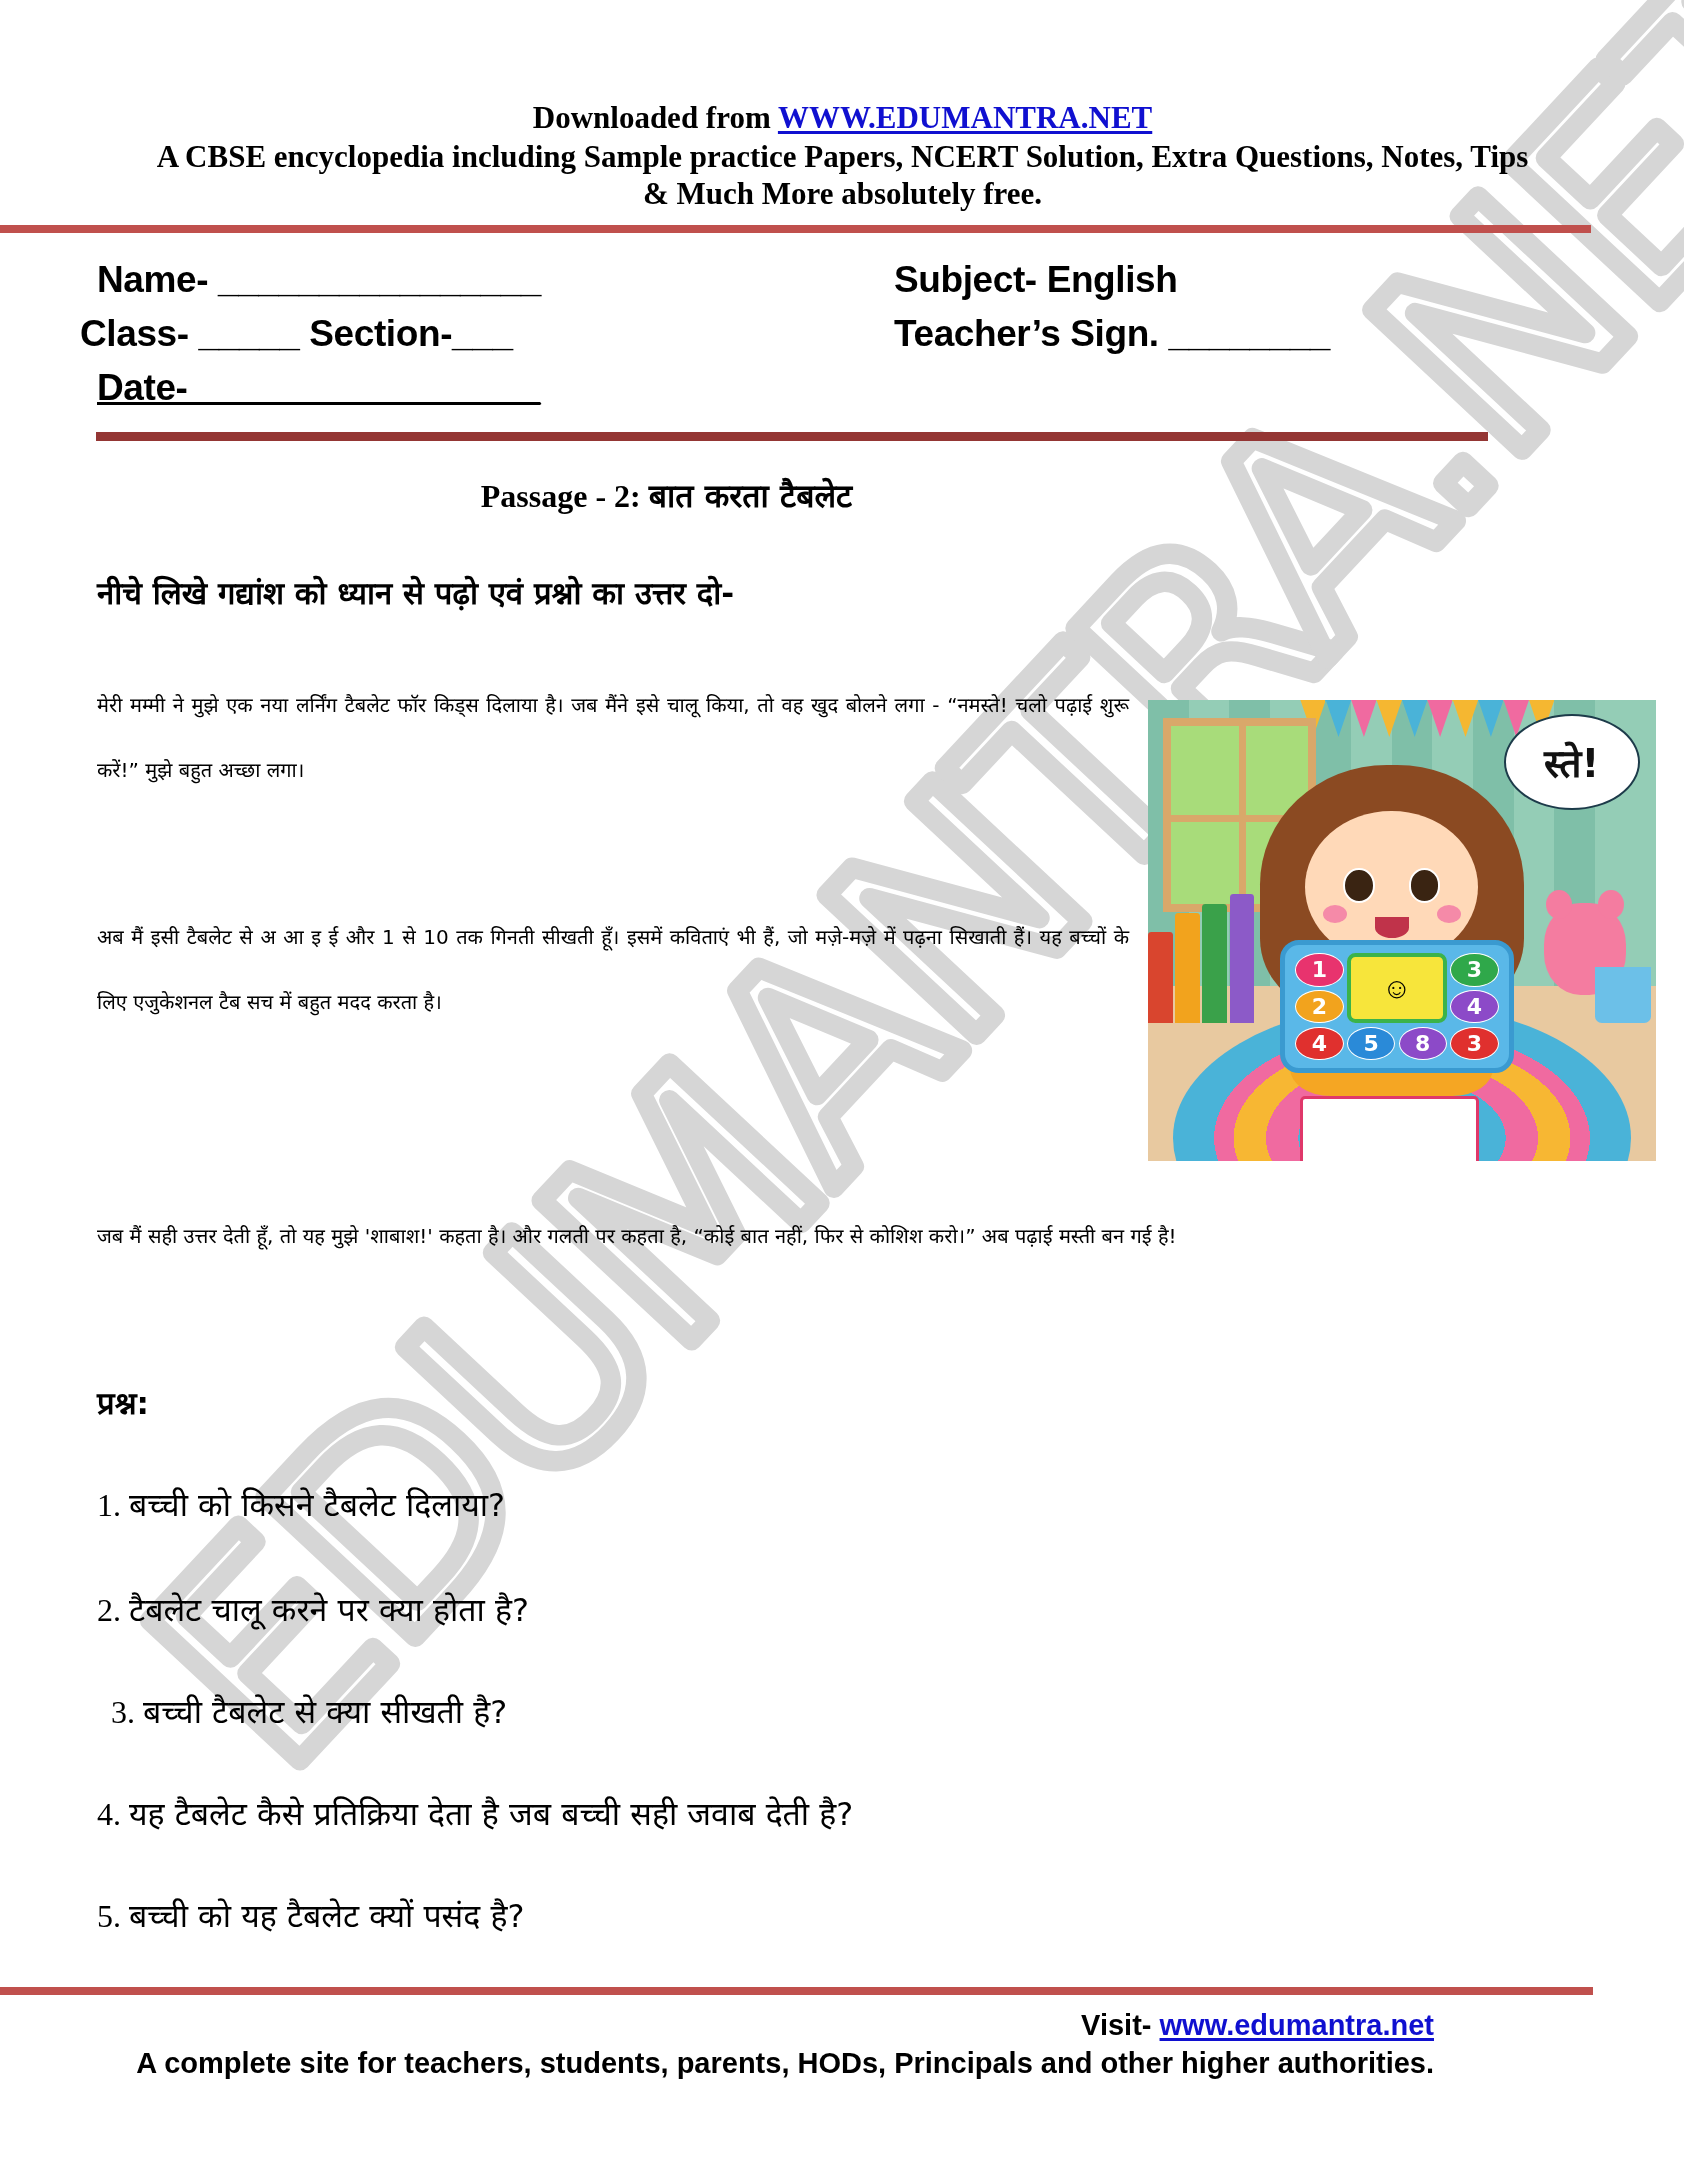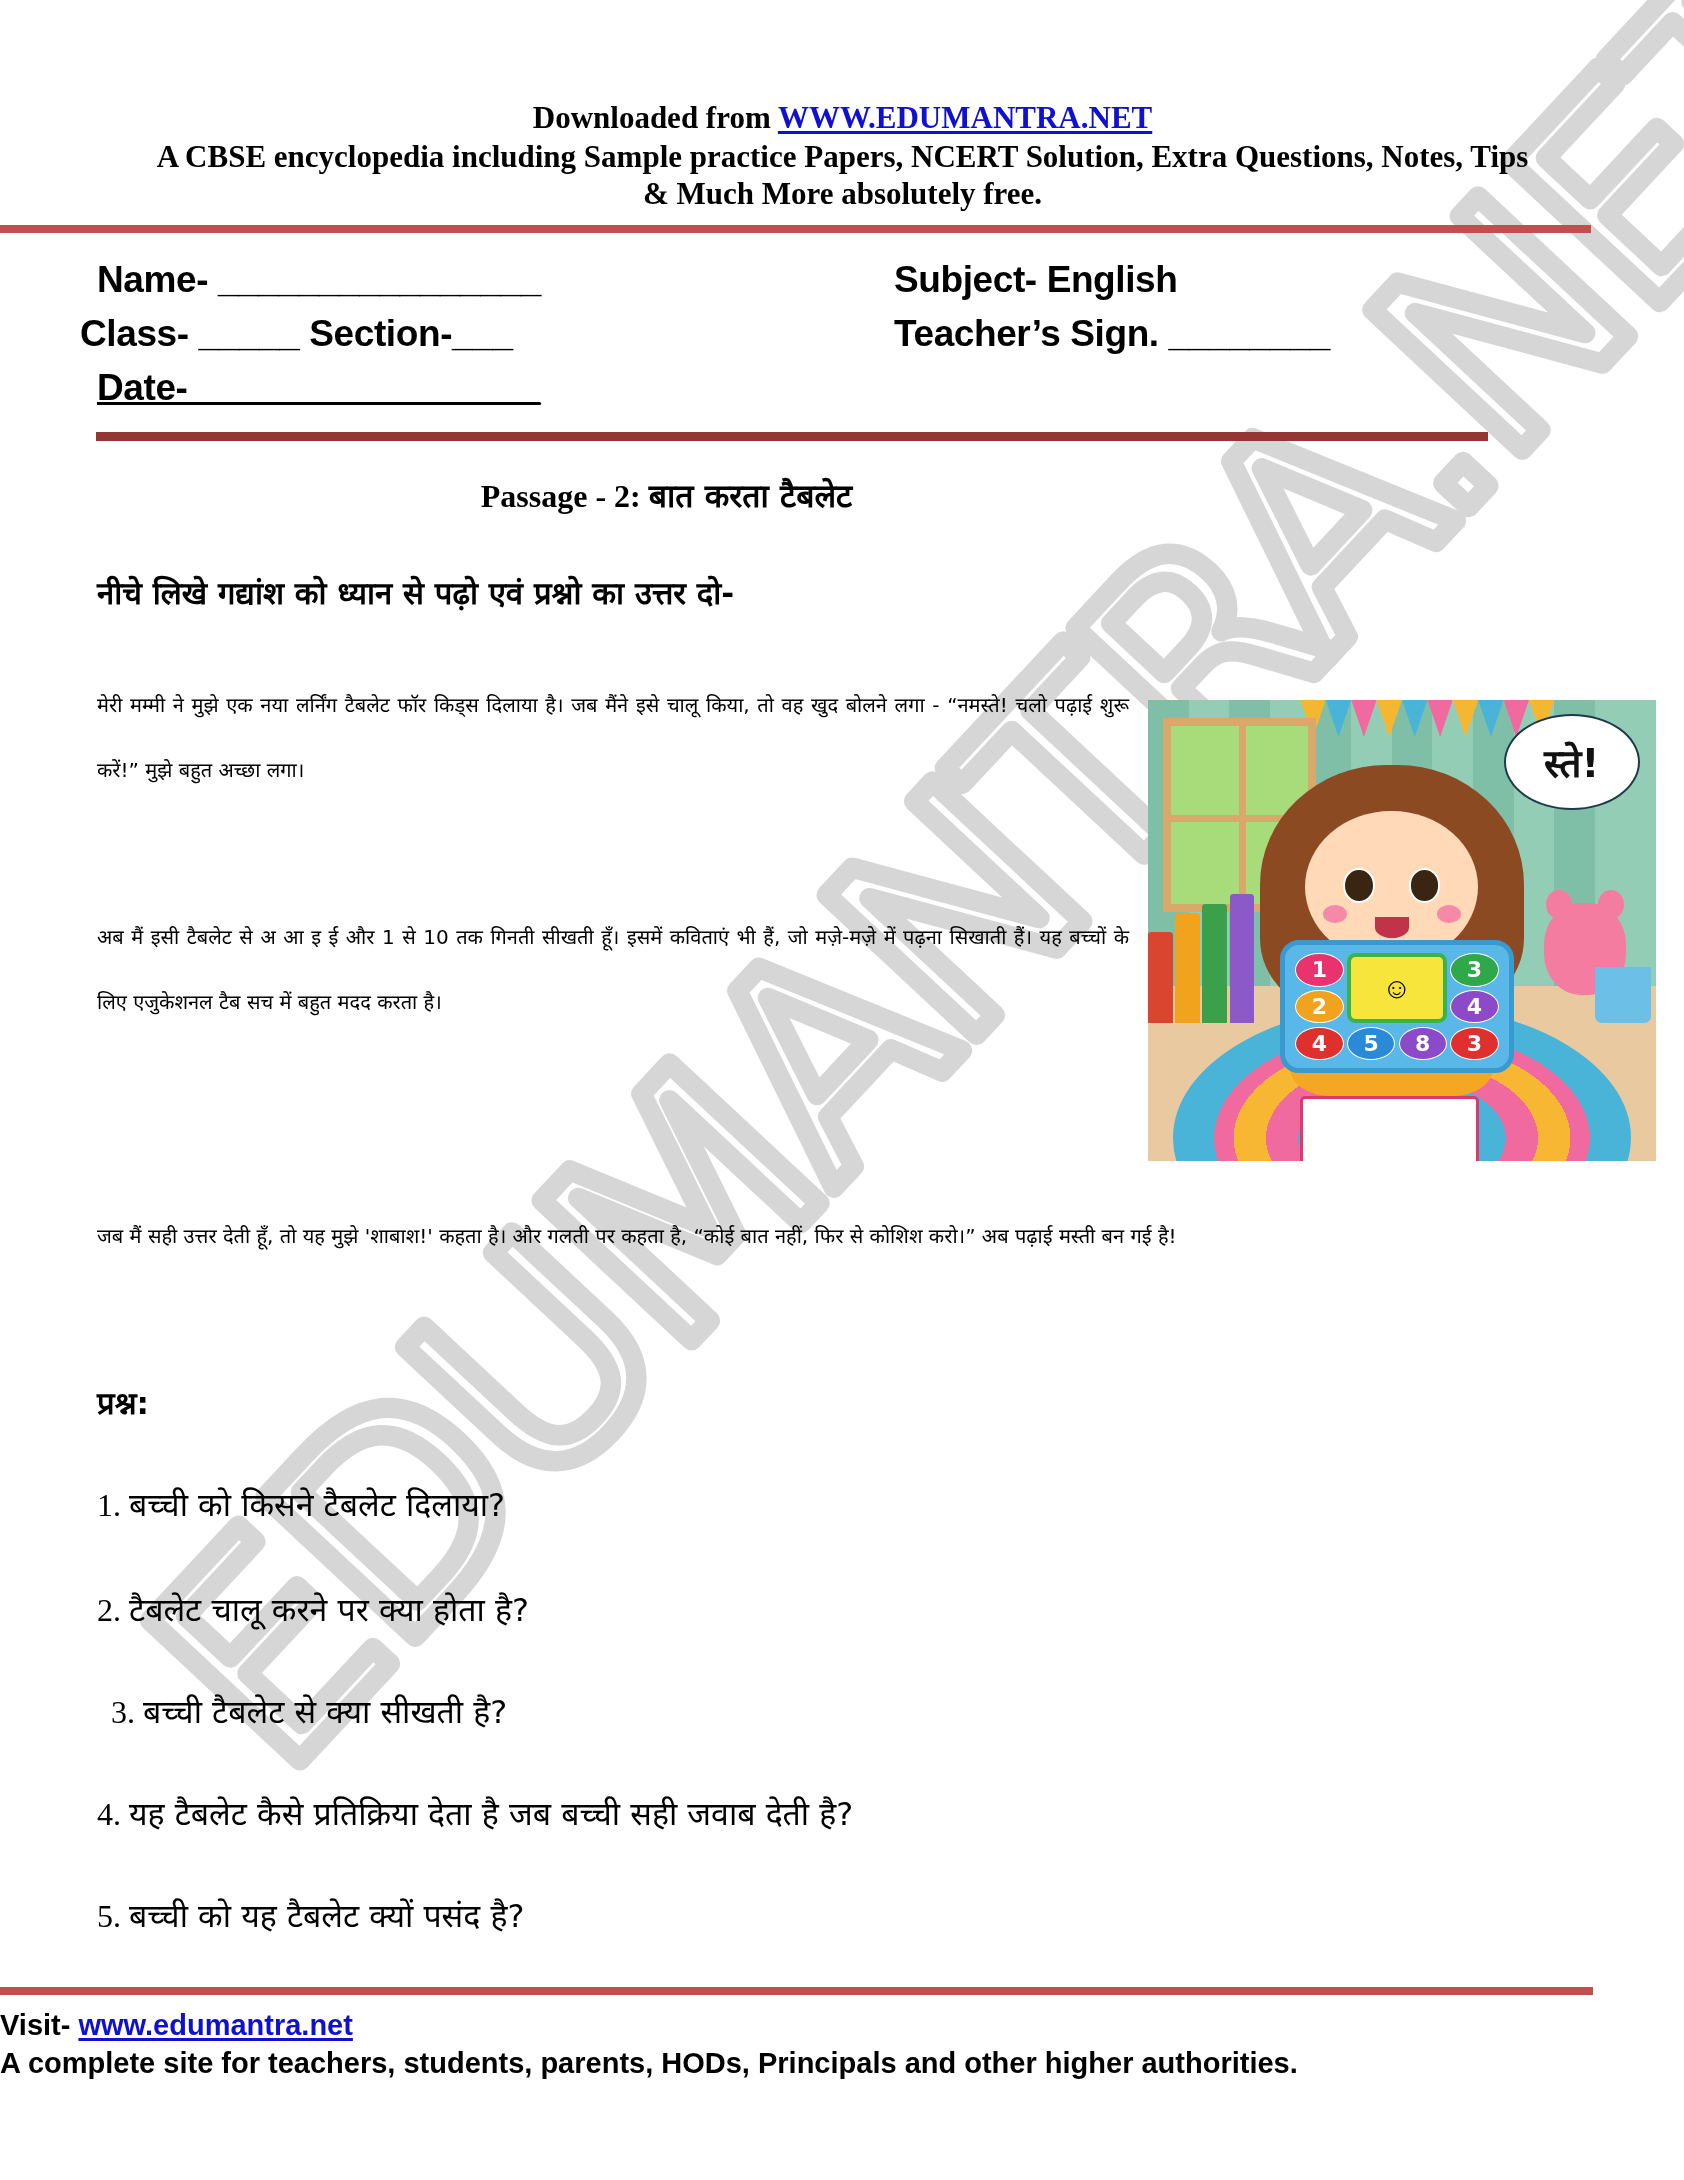--- a/index.html
+++ b/index.html
@@ -21,21 +21,21 @@
   .instr { font-family: "DejaVu Sans", sans-serif; font-weight: bold; font-size: 31px; line-height: 43px; white-space: nowrap; }
   .para { font-family: "DejaVu Sans", sans-serif; font-size: 20px; line-height: 65px; text-align: justify; text-align-last: left; }
   .para.narrow { left: 97px; width: 1032px; }
   .para.wide { left: 97px; width: 1492px; }
   .qhead { font-family: "DejaVu Sans", sans-serif; font-weight: bold; font-size: 31px; line-height: 43px; }
   .question { font-size: 32px; line-height: 43px; white-space: nowrap; }
   .question .num { font-family: "Liberation Serif", serif; }
   .question .txt { font-family: "DejaVu Sans", sans-serif; }
 
   
-  .foot { left: 0; width: 1434px; text-align: left; font-family: "Liberation Sans", "DejaVu Sans", sans-serif; font-weight: bold; font-size: 29px; line-height: 37px; }
+  .foot { left: 0; width: 1434px; text-align: right; font-family: "Liberation Sans", "DejaVu Sans", sans-serif; font-weight: bold; font-size: 29px; line-height: 37px; }
   .foot a { color: #1010d0; text-decoration: underline; text-decoration-thickness: 2.6px; text-underline-offset: 3.4px; }
 
   
   .illus { left: 1148px; top: 700px; width: 508px; height: 461px; overflow: hidden; background: linear-gradient(90deg, #7fbfa8 0 8%, #94cdb6 8% 16%, #7fbfa8 16% 24%, #94cdb6 24% 32%, #7fbfa8 32% 40%, #94cdb6 40% 48%, #7fbfa8 48% 56%, #94cdb6 56% 64%, #7fbfa8 64% 72%, #94cdb6 72% 80%, #7fbfa8 80% 88%, #94cdb6 88% 100%); }
   .illus .floor { position:absolute; left:0; top:62%; width:100%; height:38%; background:#e8c9a0; }
   .illus .window { position:absolute; left:3%; top:4%; width:30%; height:42%; background:#a8dc7a; border:8.5px solid #d9a86a; box-sizing:border-box; }
   .illus .window:before { content:""; position:absolute; left:50%; top:0; bottom:0; width:6.8px; background:#d9a86a; }
   .illus .window:after { content:""; position:absolute; top:50%; left:0; right:0; height:6.8px; background:#d9a86a; }
   .illus .rug { position:absolute; left:5%; top:66%; width:90%; height:58%; border-radius:50%; background: radial-gradient(ellipse at center, #8cc84b 0 22%, #4ab3d8 22% 32%, #f06aa0 32% 42%, #f7b733 42% 52%, #f06aa0 52% 58%, #4ab3d8 58% 70%); }
   .illus .hair { position:absolute; left:22%; top:14%; width:52%; height:54%; background:#8b4a22; border-radius:48% 48% 30% 30%; }

